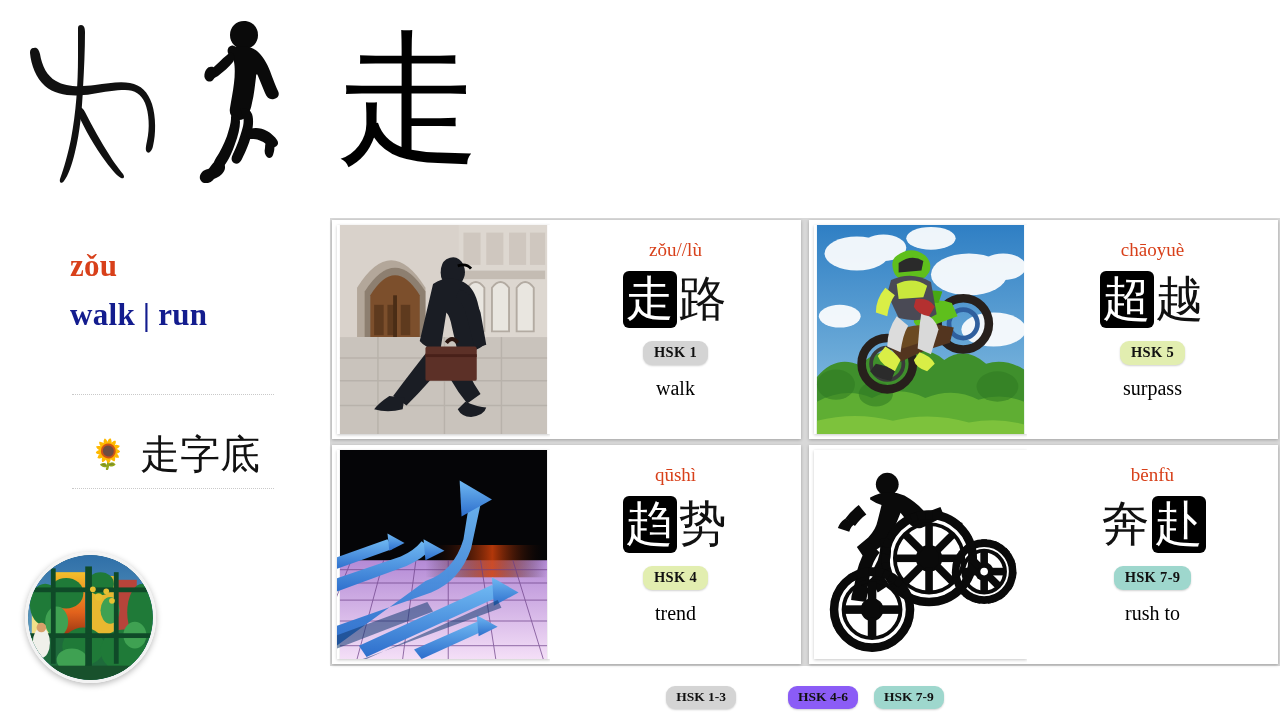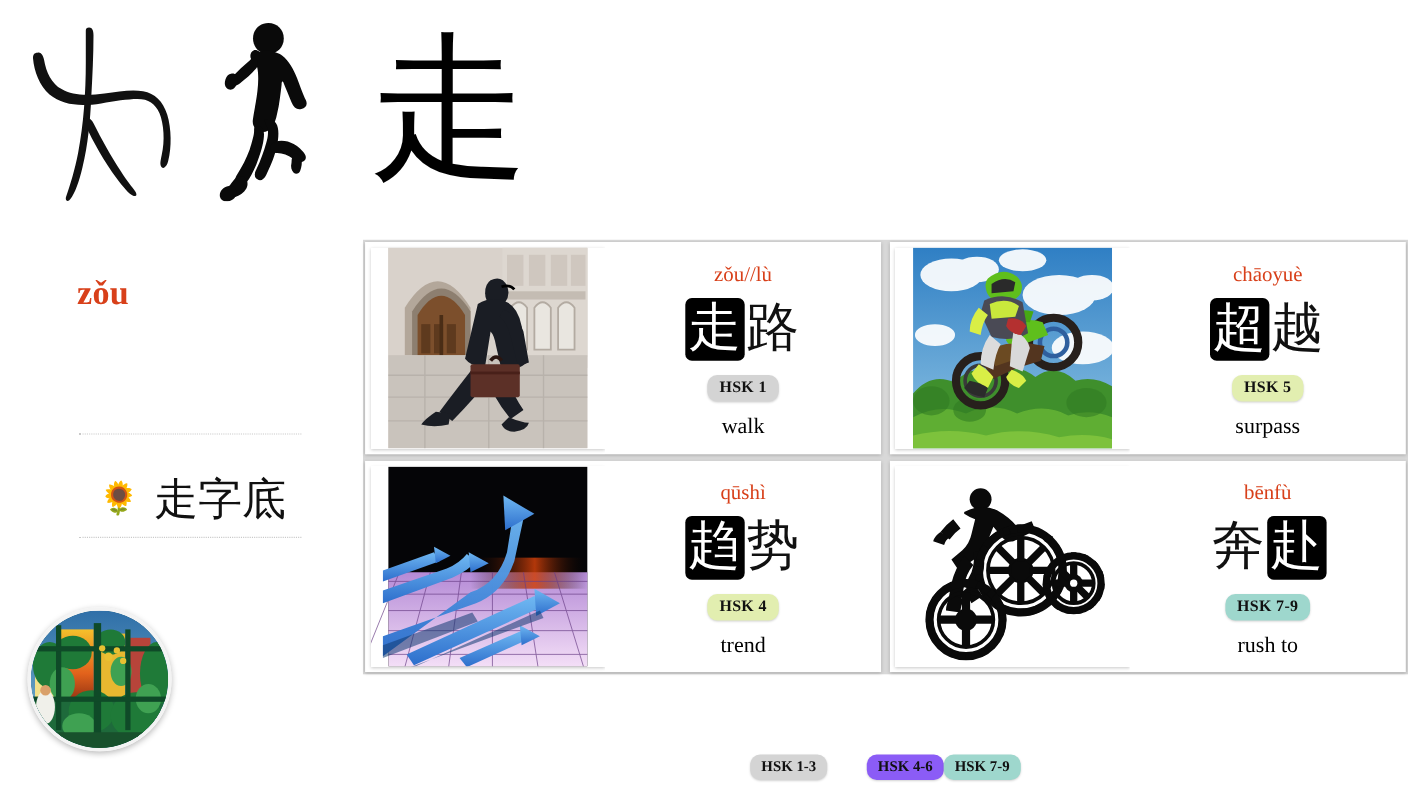--- a/index.html
+++ b/index.html
@@ -84,21 +84,21 @@
     width: 131px; height: 131px; border-radius: 50%;
     border: 3px solid #f3f3f3;
     box-shadow: 0 2px 6px rgba(0,0,0,0.28);
     overflow: hidden;
   }
   #logo svg { display: block; width: 100%; height: 100%; }
 
   
   #card-grid {
     position: absolute; left: 330px; top: 218px;
-    width: 950px; height: 395px;
+    width: 950px; height: 448px;
     display: grid; grid-template-columns: 1fr 1fr; grid-template-rows: 1fr 1fr;
     gap: 6px 8px;
     background: #d8d8d8;
     padding: 2px;
   }
   .card {
     position: relative; background: #ffffff;
     display: flex; align-items: stretch;
     box-shadow: 0 1px 3px rgba(0,0,0,0.25);
     overflow: hidden;
@@ -153,21 +153,21 @@
     margin-top: 12px;
     font-size: 20px; color: #000000;
     font-family: "Liberation Serif", "DejaVu Serif", serif;
   }
 
   
   #footer {
     position: absolute; left: 330px; top: 675px; width: 950px; height: 45px;
     display: flex; align-items: center; justify-content: center; gap: 0;
   }
-  #footer-legend { display: flex; align-items: flex-end; }
+  #footer-legend { display: flex; align-items: flex-end; gap: 16px; }
   .legend-badge {
     font-family: "Liberation Serif", "DejaVu Serif", serif;
     font-size: 13.5px; font-weight: bold; color: #111;
     padding: 3px 10px 4px 10px; border-radius: 9px;
     box-shadow: 0 1px 2px rgba(0,0,0,0.18);
     white-space: nowrap;
   }
   #footer-text {
     margin-left: 20px;
     font-family: "Liberation Serif", "DejaVu Serif", serif;
@@ -215,20 +215,21 @@
       </div>
 
       <div class="zou-glyph">走</div>
     </div>
 
   </div>
 
   <div id="left-panel">
 
     <div id="word-pinyin">zǒu</div>
+    <div id="word-meaning">walk | run</div>
 
     <div class="dotted-rule" id="rule-top"></div>
 
 
     <div id="radical-row">
       <span id="radical-flower">🌻</span>
       <span id="radical-chars">走字底</span>
     </div>
 
     <div class="dotted-rule" id="rule-bottom"></div>

